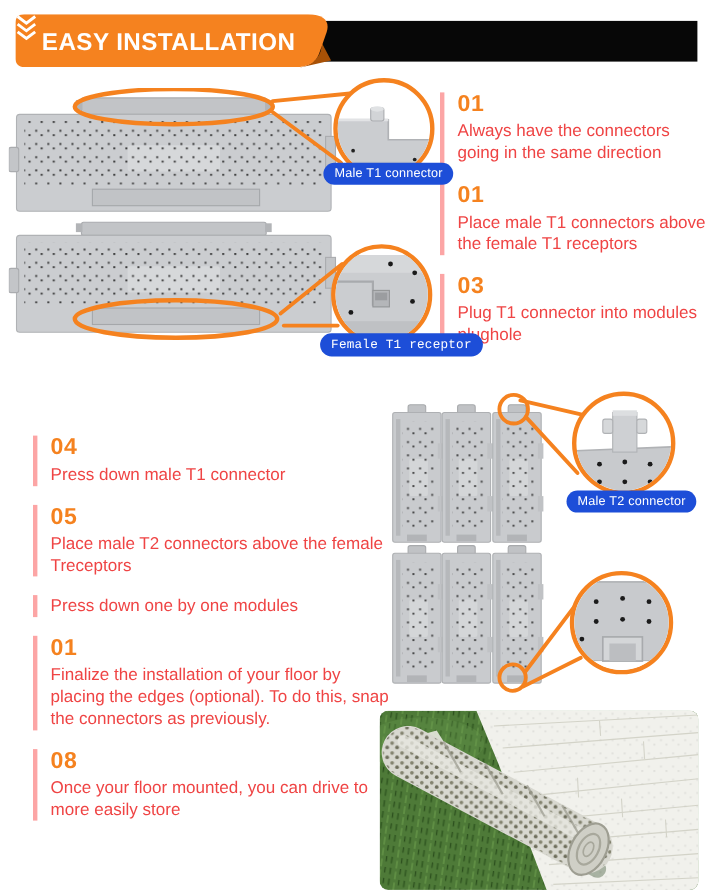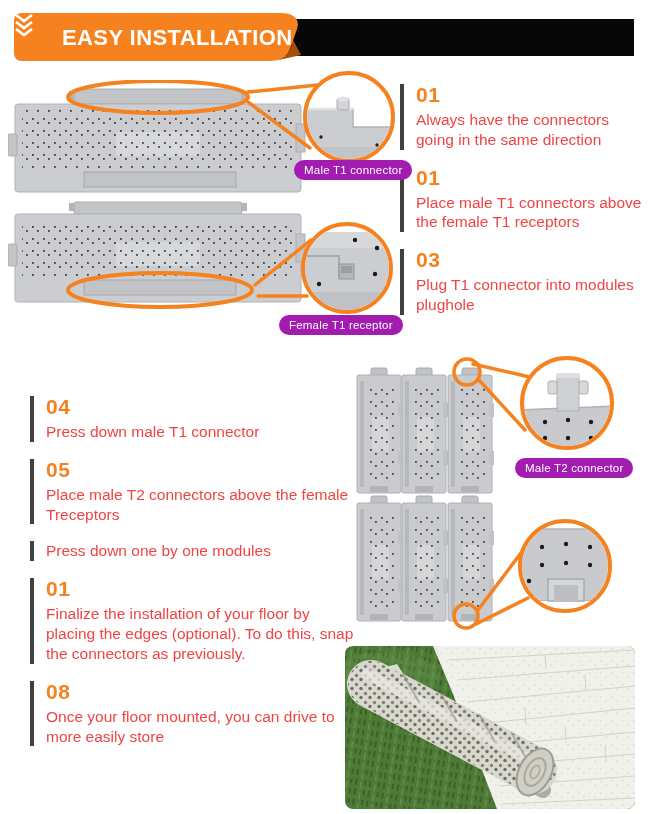--- a/index.html
+++ b/index.html
@@ -3,43 +3,43 @@
 <meta charset="utf-8">
 <style>
   html,body{margin:0;padding:0;background:#fff;}
   .page{position:relative;width:650px;height:814px;background:#fff;overflow:hidden;
         font-family:"Liberation Sans",sans-serif;margin:0 auto;}
 
   
   .banner{position:absolute;left:14px;top:13px;width:622px;height:49px;}
   .banner svg{position:absolute;left:0;top:0;}
   .banner-title{position:absolute;left:24px;top:0;height:49px;display:flex;align-items:center;
-        font-size:22px;font-weight:bold;color:#fff;letter-spacing:.4px;z-index:2;margin-left:24px;}
+        font-size:22px;font-weight:bold;color:#fff;letter-spacing:.4px;z-index:2;}
   .chevron{position:absolute;right:16px;top:13px;z-index:2;}
 
   
   .steps{position:absolute;}
   .steps-right{left:400px;top:84px;width:248px;}
   .steps-left{left:30px;top:396px;width:326px;}
-  .step{border-left:4px solid #404040;padding-left:12px;margin-bottom:17px;}
+  .step{border-left:4px solid #fca5a5;padding-left:12px;margin-bottom:17px;}
   .step-num{font-size:21px;font-weight:bold;color:#f5821f;line-height:1;letter-spacing:.5px;margin-bottom:5px;}
   .step-text{font-size:15.5px;color:#ef4444;line-height:1.28;}
 
   
   .callout{position:absolute;border:4px solid #f5821f;border-radius:50%;background:#fff;
            overflow:hidden;box-sizing:border-box;z-index:5;}
   .callout svg{display:block;}
   .c-male-t1{left:303px;top:71px;width:92px;height:92px;}
   .c-female-t1{left:301px;top:222px;width:92px;height:92px;}
   .c-male-t2{left:520px;top:356px;width:94px;height:94px;}
   .c-female-t2{left:518px;top:519px;width:94px;height:94px;}
-  .pill{position:absolute;background:#a21caf;color:#fff;font-size:11.5px;padding:4px 10px;
-        border-radius:13px;white-space:nowrap;z-index:6;letter-spacing:.2px;margin-top:12px;}
+  .pill{position:absolute;background:#1d4ed8;color:#fff;font-size:11.5px;padding:4px 10px;
+        border-radius:13px;white-space:nowrap;z-index:6;letter-spacing:.2px;}
   .p1{left:294px;top:148px;}
-  .p2{left:279px;top:303px;}
+  .p2{left:291px;top:303px;font-family:Liberation Mono, monospace;}
   .p3{left:515px;top:446px;}
   .p4{left:511px;top:603px;}
 
   
   .illus{position:absolute;z-index:1;}
   .illus-top{left:8px;top:80px;}
   .illus-grid{left:348px;top:362px;}
   .overlay{position:absolute;left:0;top:0;z-index:4;pointer-events:none;}
   .photo{position:absolute;left:345px;top:646px;width:290px;height:163px;
          border-radius:8px;overflow:hidden;z-index:1;}

